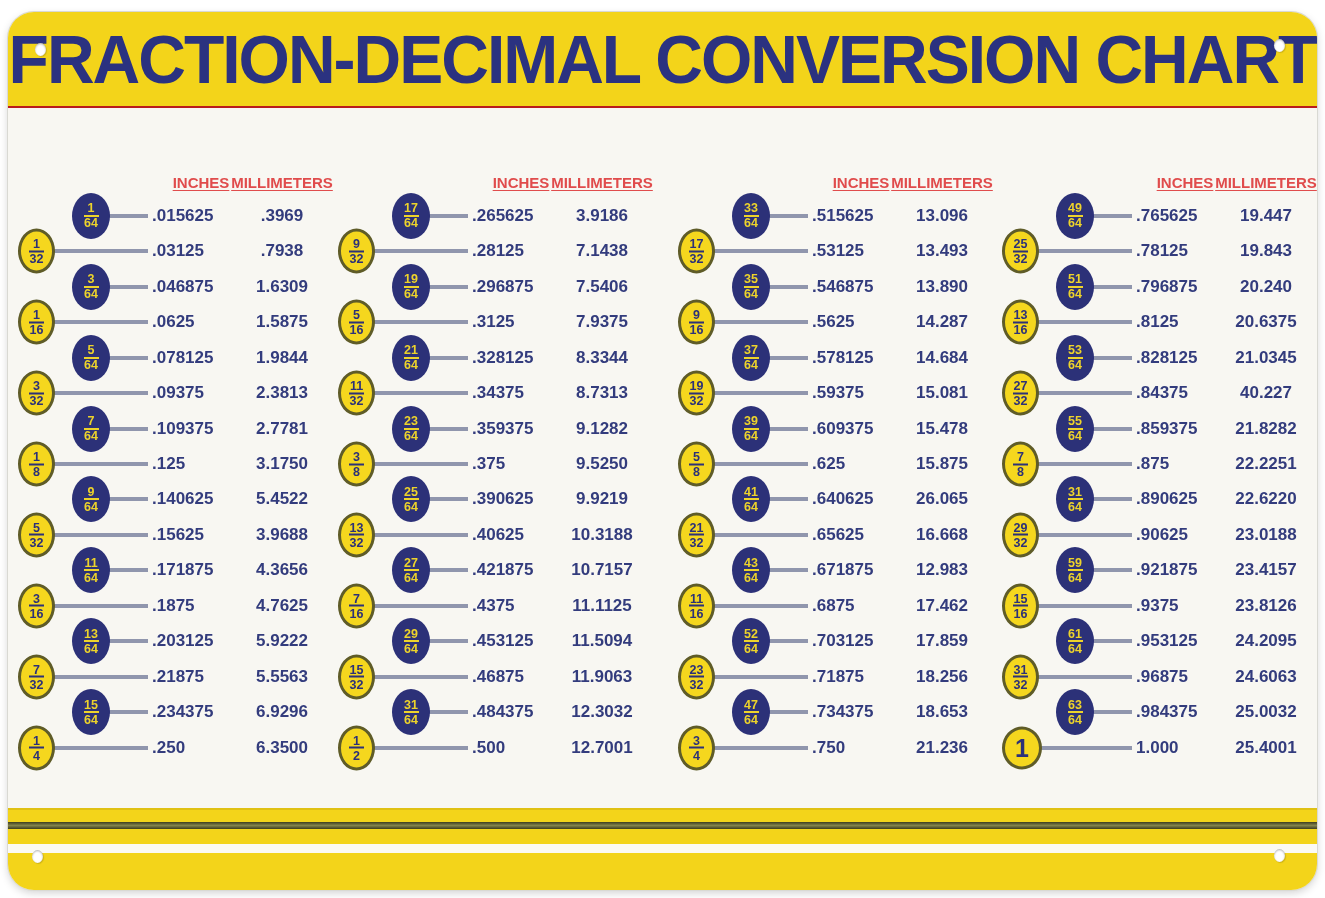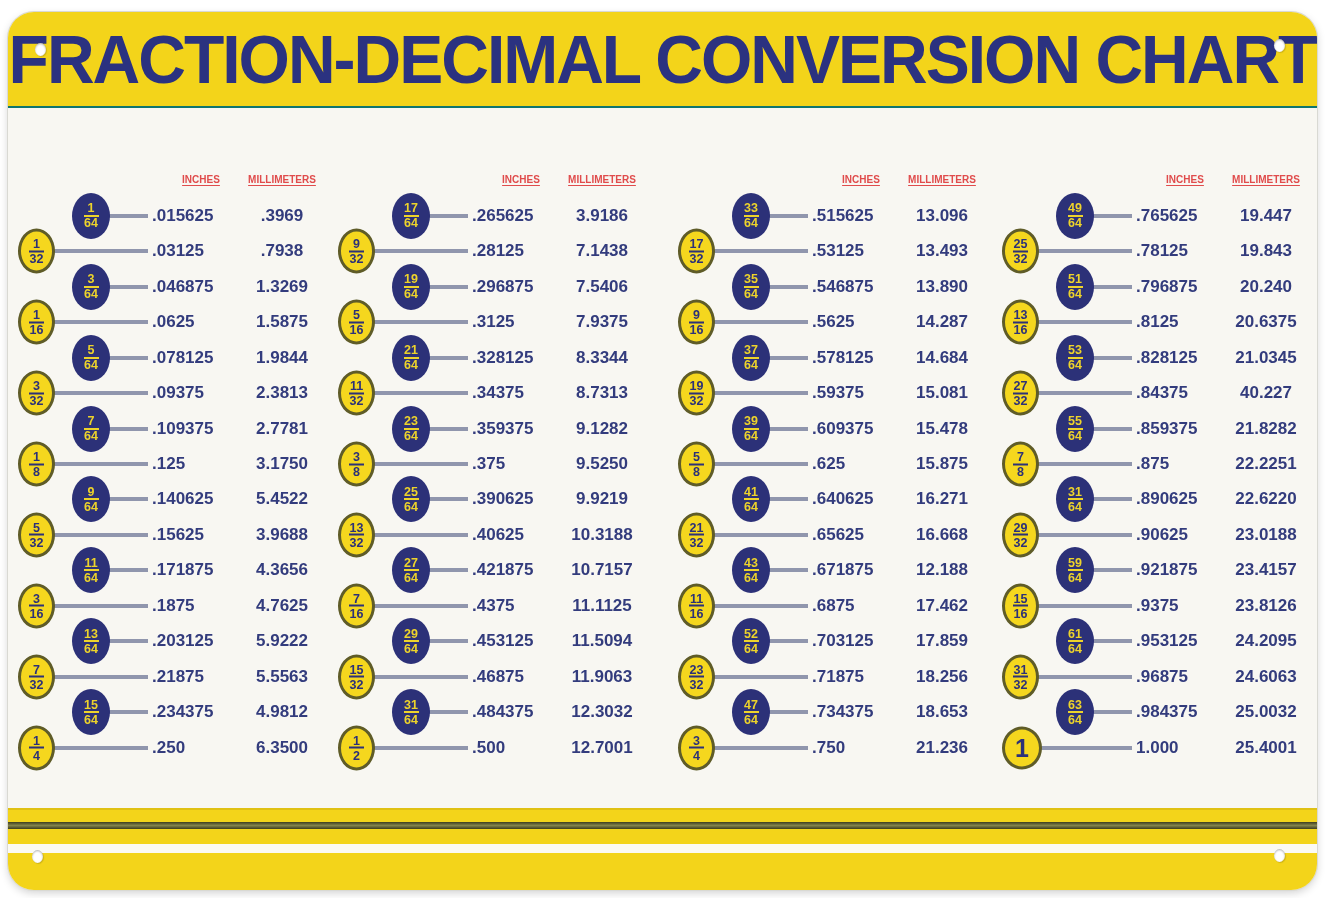--- a/index.html
+++ b/index.html
@@ -12,21 +12,21 @@
     position:absolute;left:8px;top:12px;width:1309px;height:878px;
     background:var(--body-bg,#f8f7f2);
     border-radius:26px;
     box-shadow:0 0 0 1px #d9d9d3, 0 3px 8px rgba(0,0,0,.18);
     overflow:hidden;
   }
   
   .title-band{
     position:absolute;left:0;top:0;right:0;height:94px;
     background:var(--band-yellow,#f3d41a);
-    border-bottom:2px solid #0f766e;
+    border-bottom:2px solid #b91c1c;
     display:flex;align-items:center;justify-content:center;
   }
   .title-band .title{
     font-size:66px;font-weight:bold;letter-spacing:-2px;white-space:nowrap;
     color:var(--title-navy,#2b3280);
     transform:scaleY(1.04);
   }
   
   .bottom-band{
     position:absolute;left:0;right:0;top:796px;bottom:0;
@@ -56,21 +56,21 @@
     position:absolute;top:162px;width:322px;height:600px;
   }
   .col.c0{left:8px;}
   .col.c1{left:328px;}
   .col.c2{left:668px;}
   .col.c3{left:992px;}
   .col-headers{position:absolute;top:0;left:0;right:0;height:24px;}
   .h-inches,.h-mm{
     position:absolute;text-align:center;
     color:var(--header-red,#e04c4c);
-    font-size:10px;font-weight:bold;
+    font-size:15px;font-weight:bold;
     text-decoration:underline;
     text-underline-offset:2px;
   }
   .h-inches{left:126px;width:118px;}
   .h-mm{left:208px;width:116px;}
   .rows{position:absolute;top:24px;left:0;right:0;display:flex;flex-direction:column;}
   .row{position:relative;height:35.47px;}
   .leader{
     position:absolute;top:50%;transform:translateY(-50%);
     height:4px;background:var(--leader-gray,#9096ad);
@@ -146,21 +146,21 @@
     <div class="mm">.7938</div>
   </div>
         <div class="row">
     <div class="leader from-inner"></div>
     <div class="badge navy">
       <span class="num">3</span>
       <span class="bar"></span>
       <span class="den">64</span>
     </div>
     <div class="inches">.046875</div>
-    <div class="mm">1.3269</div>
+    <div class="mm">1.6309</div>
   </div>
         <div class="row">
     <div class="leader from-outer"></div>
     <div class="badge gold">
       <span class="num">1</span>
       <span class="bar"></span>
       <span class="den">16</span>
     </div>
     <div class="inches">.0625</div>
     <div class="mm">1.5875</div>
@@ -266,21 +266,21 @@
     <div class="mm">5.5563</div>
   </div>
         <div class="row">
     <div class="leader from-inner"></div>
     <div class="badge navy">
       <span class="num">15</span>
       <span class="bar"></span>
       <span class="den">64</span>
     </div>
     <div class="inches">.234375</div>
-    <div class="mm">4.9812</div>
+    <div class="mm">6.9296</div>
   </div>
         <div class="row">
     <div class="leader from-outer"></div>
     <div class="badge gold">
       <span class="num">1</span>
       <span class="bar"></span>
       <span class="den">4</span>
     </div>
     <div class="inches">.250</div>
     <div class="mm">6.3500</div>
@@ -544,41 +544,41 @@
     <div class="mm">15.875</div>
   </div>
         <div class="row">
     <div class="leader from-inner"></div>
     <div class="badge navy">
       <span class="num">41</span>
       <span class="bar"></span>
       <span class="den">64</span>
     </div>
     <div class="inches">.640625</div>
-    <div class="mm">16.271</div>
+    <div class="mm">26.065</div>
   </div>
         <div class="row">
     <div class="leader from-outer"></div>
     <div class="badge gold">
       <span class="num">21</span>
       <span class="bar"></span>
       <span class="den">32</span>
     </div>
     <div class="inches">.65625</div>
     <div class="mm">16.668</div>
   </div>
         <div class="row">
     <div class="leader from-inner"></div>
     <div class="badge navy">
       <span class="num">43</span>
       <span class="bar"></span>
       <span class="den">64</span>
     </div>
     <div class="inches">.671875</div>
-    <div class="mm">12.188</div>
+    <div class="mm">12.983</div>
   </div>
         <div class="row">
     <div class="leader from-outer"></div>
     <div class="badge gold">
       <span class="num">11</span>
       <span class="bar"></span>
       <span class="den">16</span>
     </div>
     <div class="inches">.6875</div>
     <div class="mm">17.462</div>

